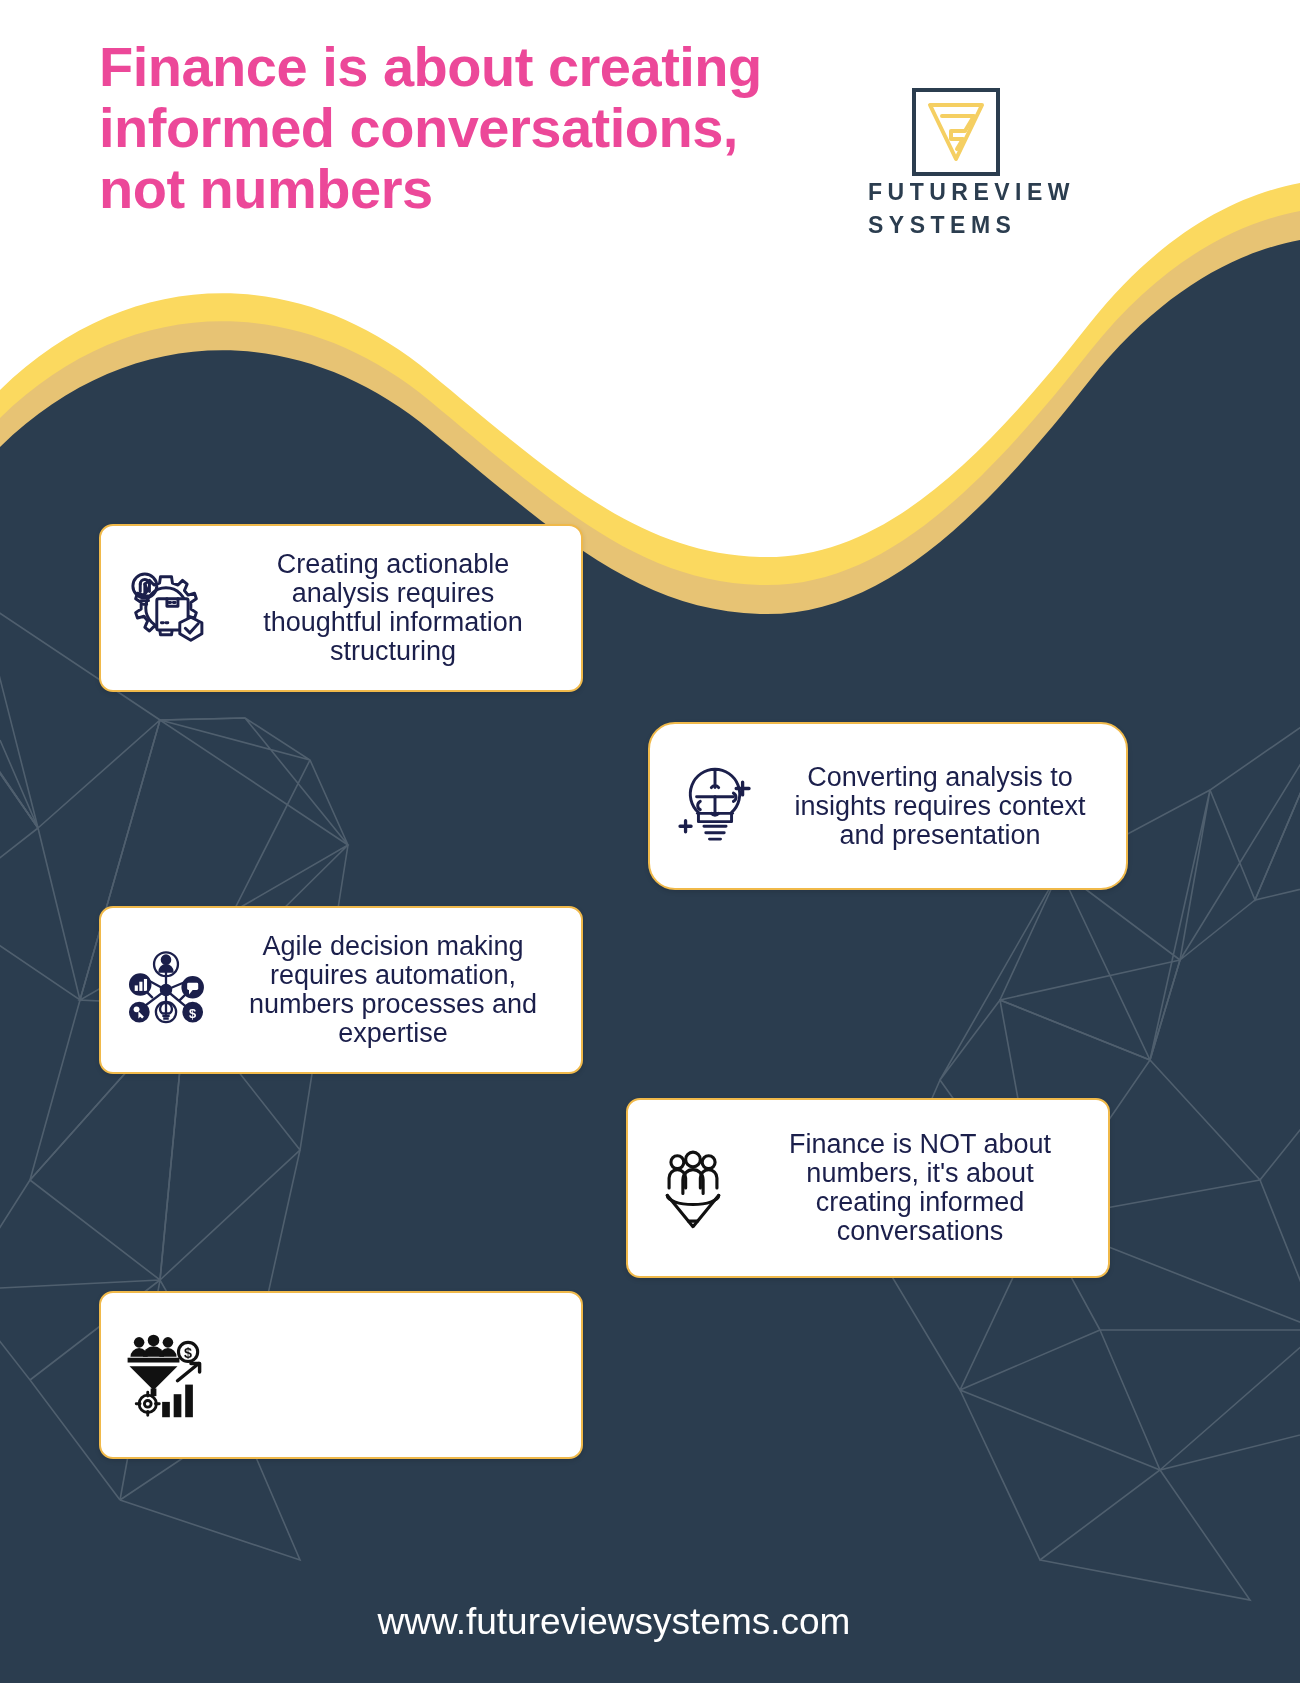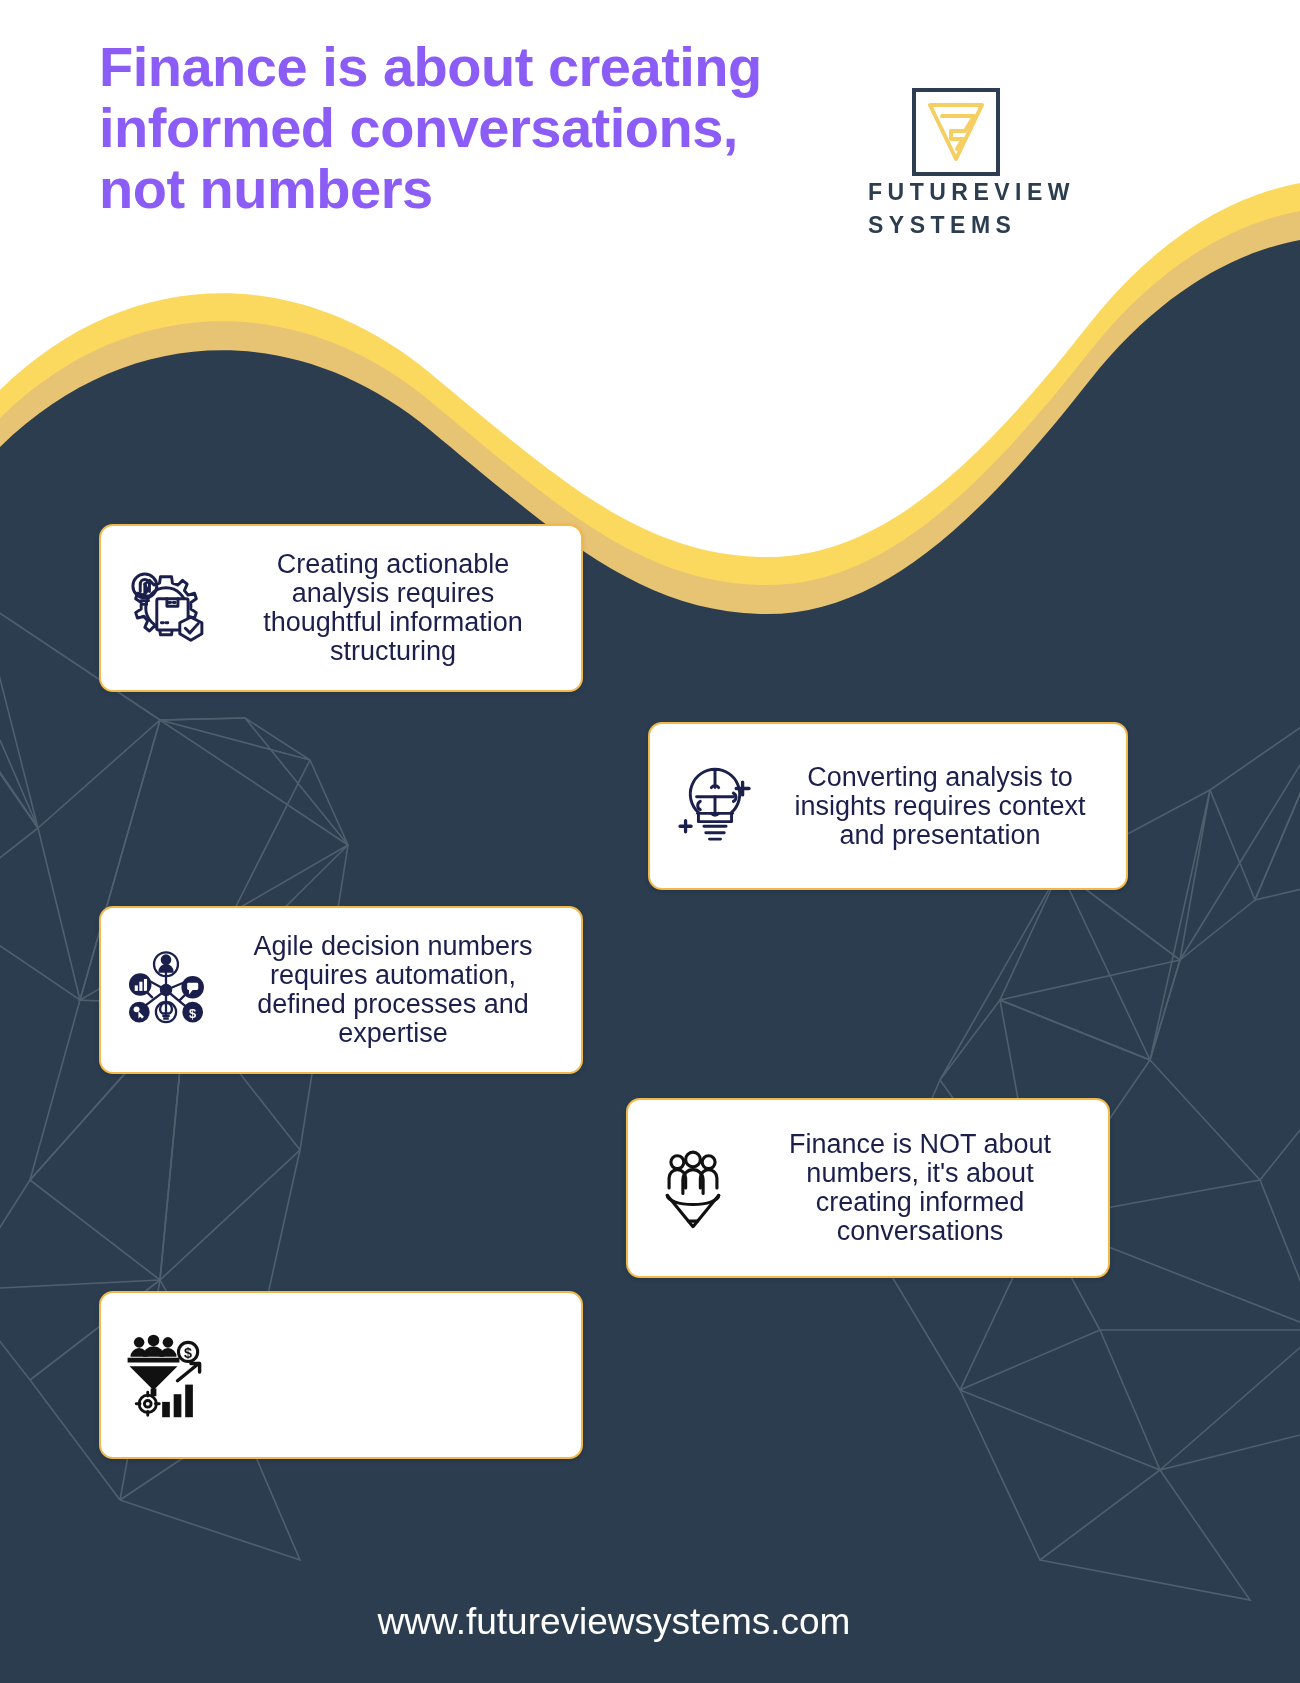--- a/index.html
+++ b/index.html
@@ -46,21 +46,21 @@
   }
   .title {
     position: absolute;
     left: 99px;
     top: 36px;
     width: 700px;
     margin: 0;
     font-size: 56px;
     line-height: 61px;
     font-weight: bold;
-    color: #8b5cf6;
+    color: #ec4899;
     letter-spacing: -0.5px;
   }
 
   
   .logo-wrap {
     position: absolute;
     left: 836px;
     top: 88px;
     display: flex;
     align-items: center;
@@ -110,21 +110,21 @@
     flex: 1;
     padding-right: 26px;
     text-align: center;
     color: #1b1f4b;
     font-size: 27px;
     line-height: 29px;
   }
 
   
   #card1 { left: 99px;  top: 524px;  width: 484px; height: 168px; }
-  #card2 { left: 648px; top: 722px;  width: 480px; height: 168px; }
+  #card2 { left: 648px; top: 722px;  width: 480px; height: 168px; border-radius: 27px; }
   #card3 { left: 99px;  top: 906px;  width: 484px; height: 168px; }
   #card4 { left: 626px; top: 1098px; width: 484px; height: 180px; }
   #card5 { left: 99px;  top: 1291px; width: 484px; height: 168px; }
 
   
   .footer-url {
     position: absolute;
     left: 0;
     top: 1601px;
     width: 1228px;
@@ -291,21 +291,21 @@
           <circle cx="18" cy="71" r="3.2"></circle>
           <path d="M20 73 l6 6 -2 2 -2-2 -2 2 z"></path>
         </g>
 
         <circle cx="79" cy="74" r="10"></circle>
         <text x="79" y="80" font-size="14" font-family="Liberation Sans, sans-serif" fill="#fff" stroke="none" text-anchor="middle" font-weight="bold">$</text>
 
         <circle cx="50" cy="50" r="5.5"></circle>
       </svg>
     </div>
-    <div class="card-text">Agile decision numbers requires automation, defined processes and expertise</div>
+    <div class="card-text">Agile decision making requires automation, numbers processes and expertise</div>
   </div>
 
   <div class="card" id="card4">
     <div class="icon-box">
       <svg width="92" height="92" viewBox="0 0 100 100" fill="none" stroke="#111111" stroke-width="3.4" stroke-linejoin="round" stroke-linecap="round">
 
         <circle cx="33" cy="22" r="7"></circle>
         <circle cx="50" cy="19" r="8"></circle>
         <circle cx="67" cy="22" r="7"></circle>
 

